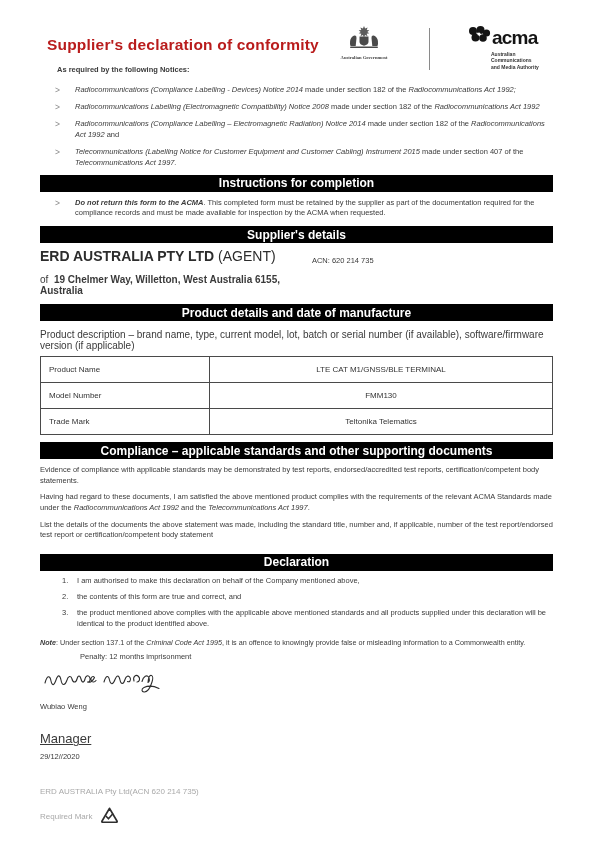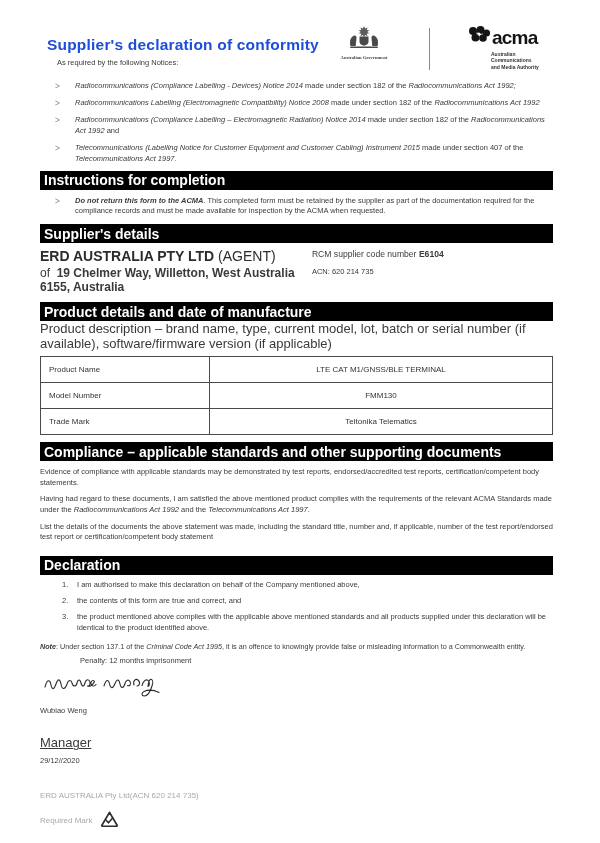--- a/index.html
+++ b/index.html
@@ -2,53 +2,53 @@
 <html><head>
 <meta charset="utf-8">
 <style>
   * { margin:0; padding:0; box-sizing:border-box; }
   html,body { width:600px; height:843px; background:#ffffff; overflow:hidden; }
   body { font-family:"Liberation Sans", sans-serif; color:#3a3a3a; }
   .page { width:600px; height:843px; padding:28px 47px 0 40px; }
 
   
   .header-row { display:flex; justify-content:space-between; align-items:flex-start; }
-  .doc-title { font-size:15.5px; font-weight:bold; color:#1d4ed8; margin:8px 0 0 7px; letter-spacing:.2px; }
-  .doc-subtitle { font-size:7.5px; margin:4px 0 0 17px; }
+  .doc-title { font-size:15.5px; font-weight:bold; color:#b91c1c; margin:8px 0 0 7px; letter-spacing:.2px; }
+  .doc-subtitle { font-size:7.5px; margin:11px 0 0 17px;font-weight:bold; }
   .logos { display:flex; align-items:flex-start; margin-top:-2px;gap:31px; }
   .gov-block { width:56px; text-align:center; }
   .gov-caption { font-family:"Liberation Serif", serif; font-size:4.6px; font-weight:bold; color:#444; margin-top:1px; }
   .logo-divider { width:1px; height:42px; background:#8a8a8a; margin:2px 6px 0 6px; }
   .acma-block { width:86px; }
   .acma-top { display:flex; align-items:center; }
   .acma-word { font-size:19px; font-weight:bold; color:#141414; letter-spacing:-.8px; line-height:1; margin-left:1px; }
   .acma-caption { font-size:5px; font-weight:bold; color:#333; line-height:1.25; margin:3px 0 0 24px; }
 
   
   .notices { margin-top:11px; }
   .n-item { display:flex; margin:0 0 6.5px 15px; font-size:7.5px; line-height:1.42; }
   .n-marker { flex:0 0 20px; color:#8a8a8a; font-size:8.5px; line-height:1.2; }
   .i { font-style:italic; }
   .b { font-weight:bold; }
   .bi { font-weight:bold; font-style:italic; }
 
-  .bar { background:#000; color:#fff; font-weight:bold; font-size:14px; padding:2.5px 4px 2.5px 4px; line-height:1; }
+  .bar { background:#000; color:#fff; font-weight:bold; font-size:12px; padding:2.5px 4px 2.5px 4px; line-height:1;text-align:center; }
 
   
   .sup-cols { display:flex; margin-top:5px; }
   .sup-left { width:53%; }
   .sup-right { width:47%; }
   .sup-company { font-size:14px; color:#2c2c2c; }
   .sup-company .name { font-weight:bold; }
-  .sup-addr { font-size:12px; margin-top:2px; }
+  .sup-addr { font-size:10px; margin-top:10px; }
   .sup-addr .addr { font-weight:bold; }
   .rcm-line { font-size:8.6px; margin-top:1px; }
   .acn-line { font-size:7.5px; margin-top:8px; }
 
-  .desc { font-size:13px; margin:0 0 0 0; }
+  .desc { font-size:10px; margin:8px 0 0 0; }
 
   table { border-collapse:collapse; width:100%; margin-top:5px; }
   td, th { border:1px solid #4a4a4a; font-size:8px; font-weight:normal; padding:0 8px; color:#333; }
   .prod-table td { height:26px; }
   .prod-table .cell-label { width:33%;margin-left:35px; }
   .prod-table .cell-value { text-align:center; }
   .std-table th { height:21px; text-align:left; }
   .std-table td { height:26px; }
   .std-table .col-std { width:68.5%; }
 
@@ -151,23 +151,20 @@
   <div class="sup-cols">
     <div class="sup-left">
       <div class="sup-company">
         <span class="name">ERD AUSTRALIA PTY LTD</span><span> (AGENT)</span>
       </div>
       <div class="sup-addr">
         <span>of</span>&nbsp;&nbsp;<span class="addr">19 Chelmer Way, Willetton, West Australia 6155, Australia</span>
       </div>
     </div>
     <div class="sup-right">
-      <div class="rcm-line">
-        <span>RCM supplier code number </span><span class="b">E6104</span>
-      </div>
       <div class="acn-line">ACN:  620 214 735</div>
     </div>
   </div>
 
   <div class="bar" style="margin-top:8px;">Product details and date of manufacture</div>
   <div class="desc">Product description – brand name, type, current model, lot, batch or serial number (if available), software/firmware version (if applicable)</div>
   <table class="prod-table">
     <tbody>
       <tr>
         <td class="cell-label">Product Name</td>

